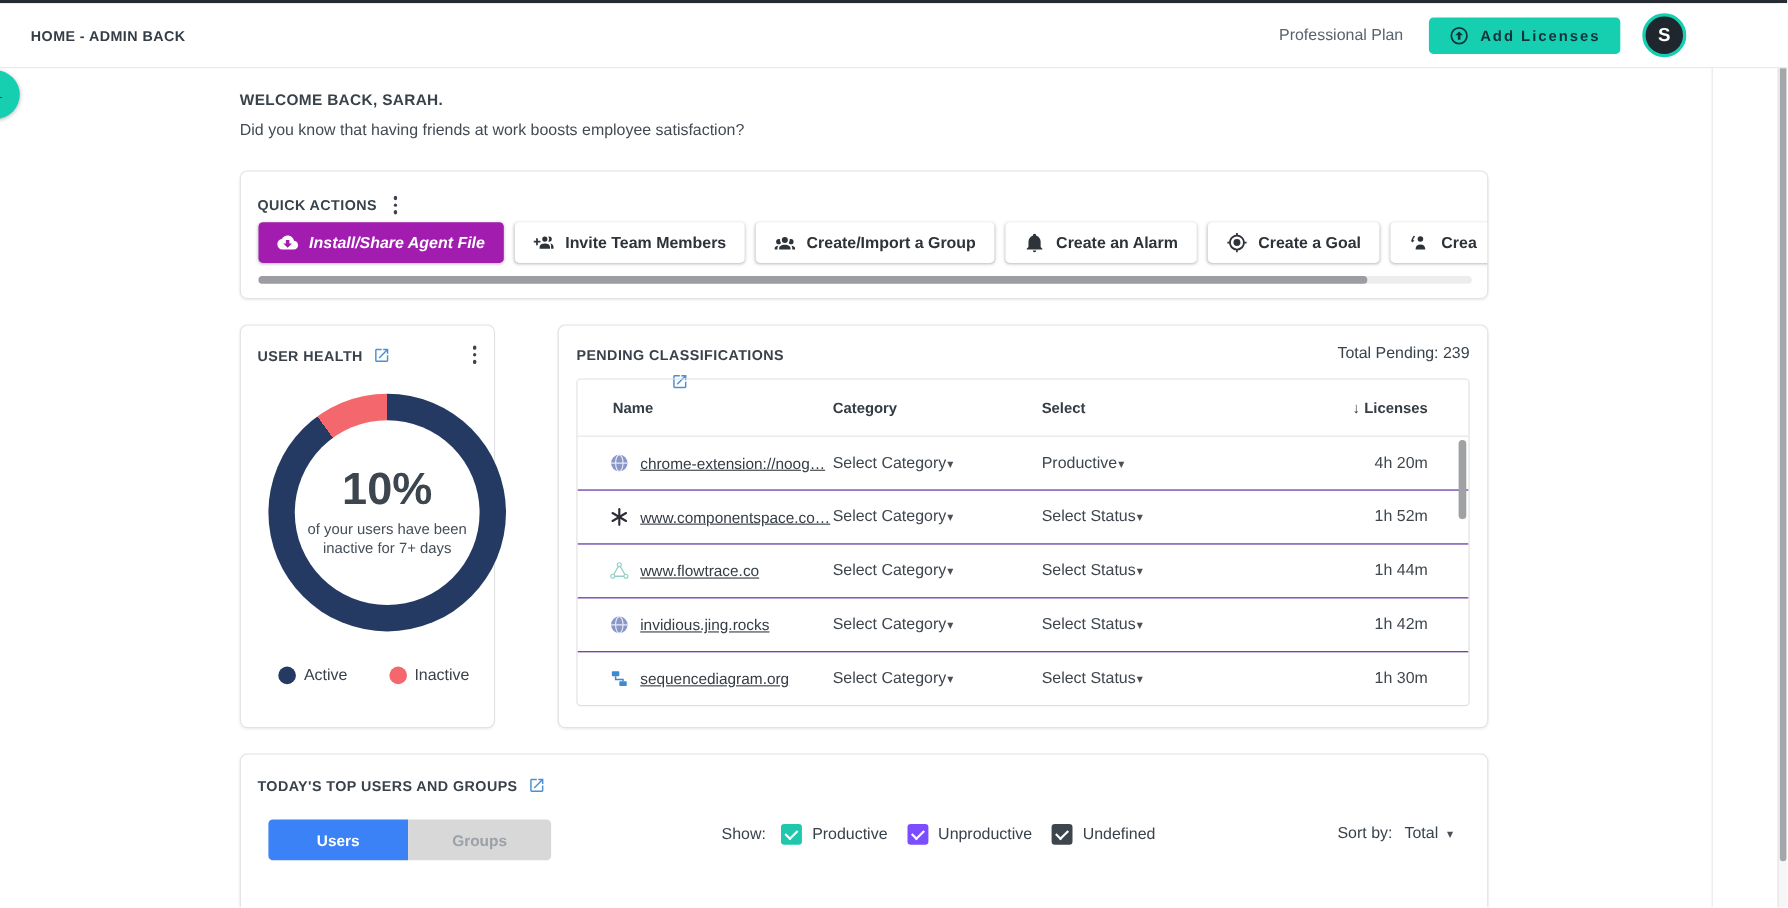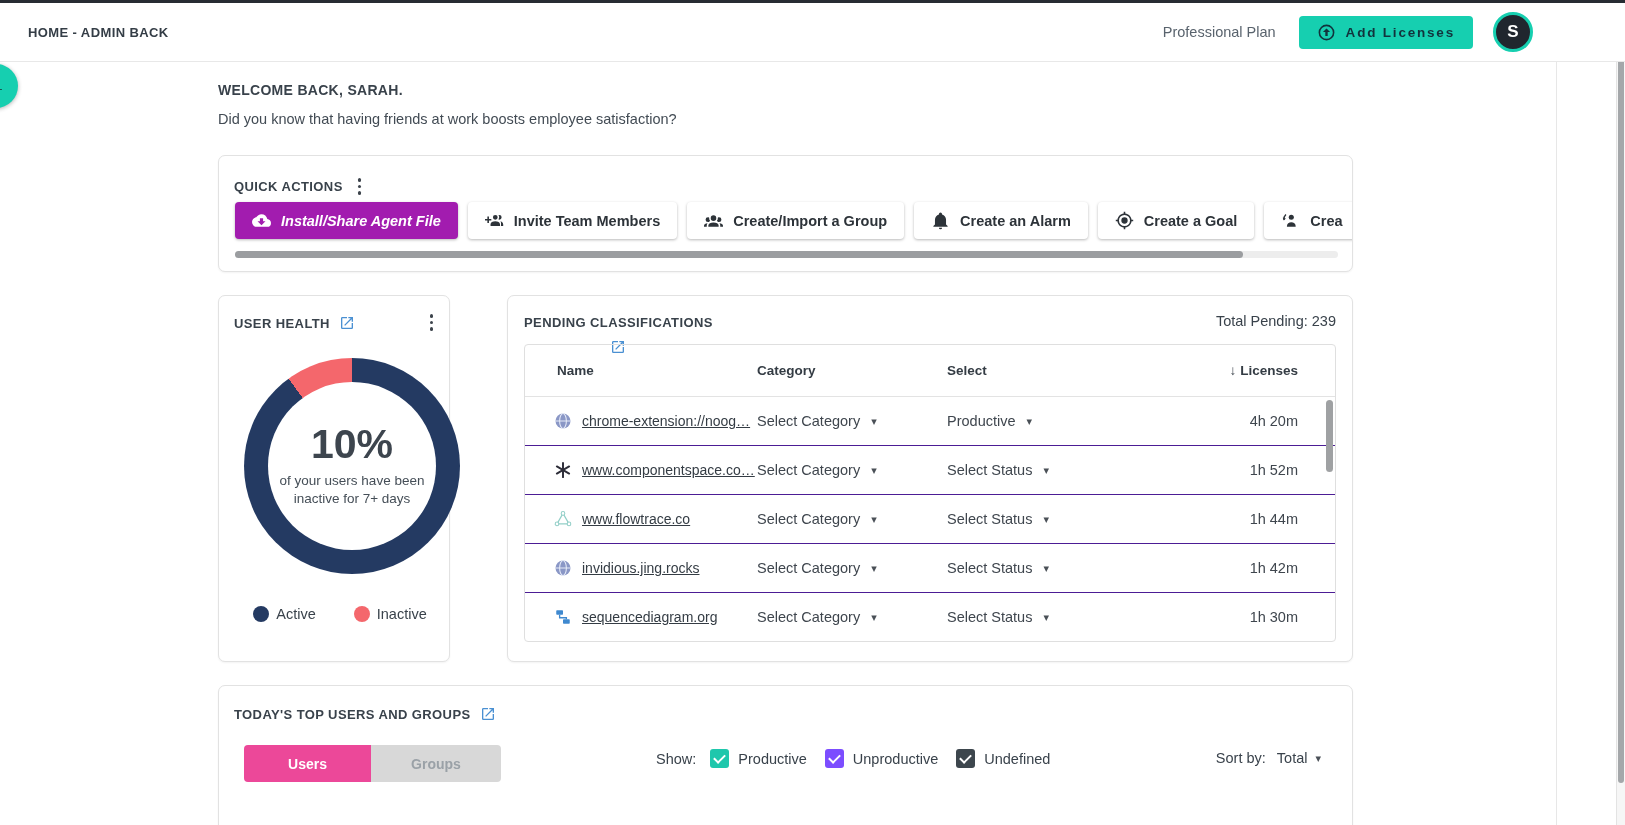--- a/index.html
+++ b/index.html
@@ -77,31 +77,31 @@
   .tbl-row { display:flex; align-items:center; height:49px; border-bottom:1px solid #4c1d95; font-size:14.5px; color:#3f464e; }
   .tbl-row:last-child { border-bottom:none; }
   .c-name { width:232px; padding-left:32px; }
   .cell-name { width:232px; padding-left:29px; display:flex; align-items:center; gap:10px; overflow:hidden; }
   .cell-name svg { width:18px; height:18px; flex:none; }
   .site-link { font-size:14px; color:#343c44; text-decoration:underline; white-space:nowrap; cursor:pointer; }
   .c-cat, .cell-cat { width:190px; }
   .c-status, .cell-status { width:190px; }
   .c-dur { flex:1; text-align:right; padding-right:37px; }
   .cell-dur { flex:1; text-align:right; padding-right:37px; }
-  .select { display:inline-flex; align-items:center; gap:11px; cursor:pointer; }
+  .select { display:inline-flex; align-items:center; gap:1px; cursor:pointer; }
   .caret { font-size:11px; color:#4a5057; }
   .sort-arrow { font-weight:bold; margin-right:4px; }
   .tbl-scroll-thumb { position:absolute; right:2px; top:55px; width:7px; height:72px; background:#9fa1a3; border-radius:4px; }
 
   
   .tu-card { left:218px; top:685px; width:1135px; height:155px; }
   .tu-title { position:absolute; left:15px; top:20px; }
   .toggle { position:absolute; left:25px; top:59px; display:flex; }
   .toggle button { height:37px; border:none; font-family:inherit; font-size:14px; font-weight:bold; cursor:pointer; }
-  .toggle .t-users { width:127px; background:#ec4899; color:#fff; border-radius:4px 0 0 4px; }
+  .toggle .t-users { width:127px; background:#3b82f6; color:#fff; border-radius:4px 0 0 4px; }
   .toggle .t-groups { width:130px; background:#d8d8d8; color:#9aa1a7; border-radius:0 4px 4px 0; }
   .show-row { position:absolute; left:437px; top:63px; display:flex; align-items:center; gap:18px; }
   .show-label { font-size:14.5px; color:#39424b; margin-right:-4px; }
   .chk-item { display:flex; align-items:center; gap:9px; font-size:14.5px; color:#39424b; }
   .chk { width:19px; height:19px; border-radius:3px; position:relative; cursor:pointer; }
   .chk::after { content:""; position:absolute; left:4px; top:4.5px; width:9px; height:5px;
                 border-left:2px solid #fff; border-bottom:2px solid #fff; transform:rotate(-45deg); }
   .sort-row { position:absolute; right:31px; top:64px; display:flex; align-items:center; gap:11px; font-size:14.5px; color:#39424b; }
   .sort-value { display:flex; align-items:center; gap:8px; cursor:pointer; }
 </style>

